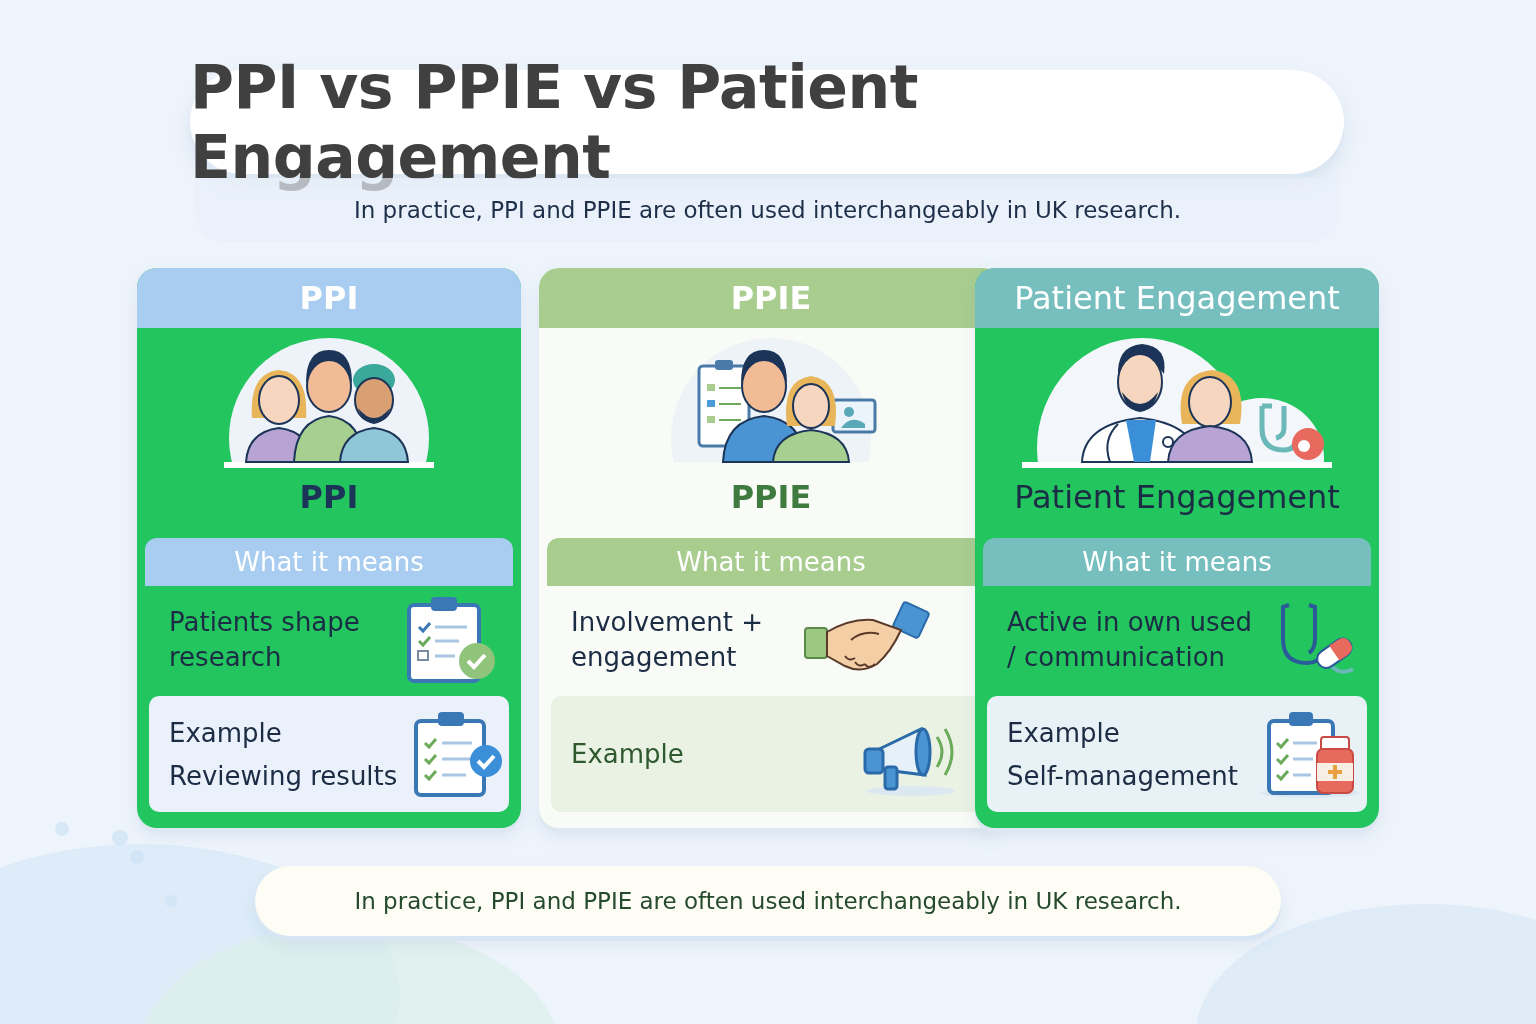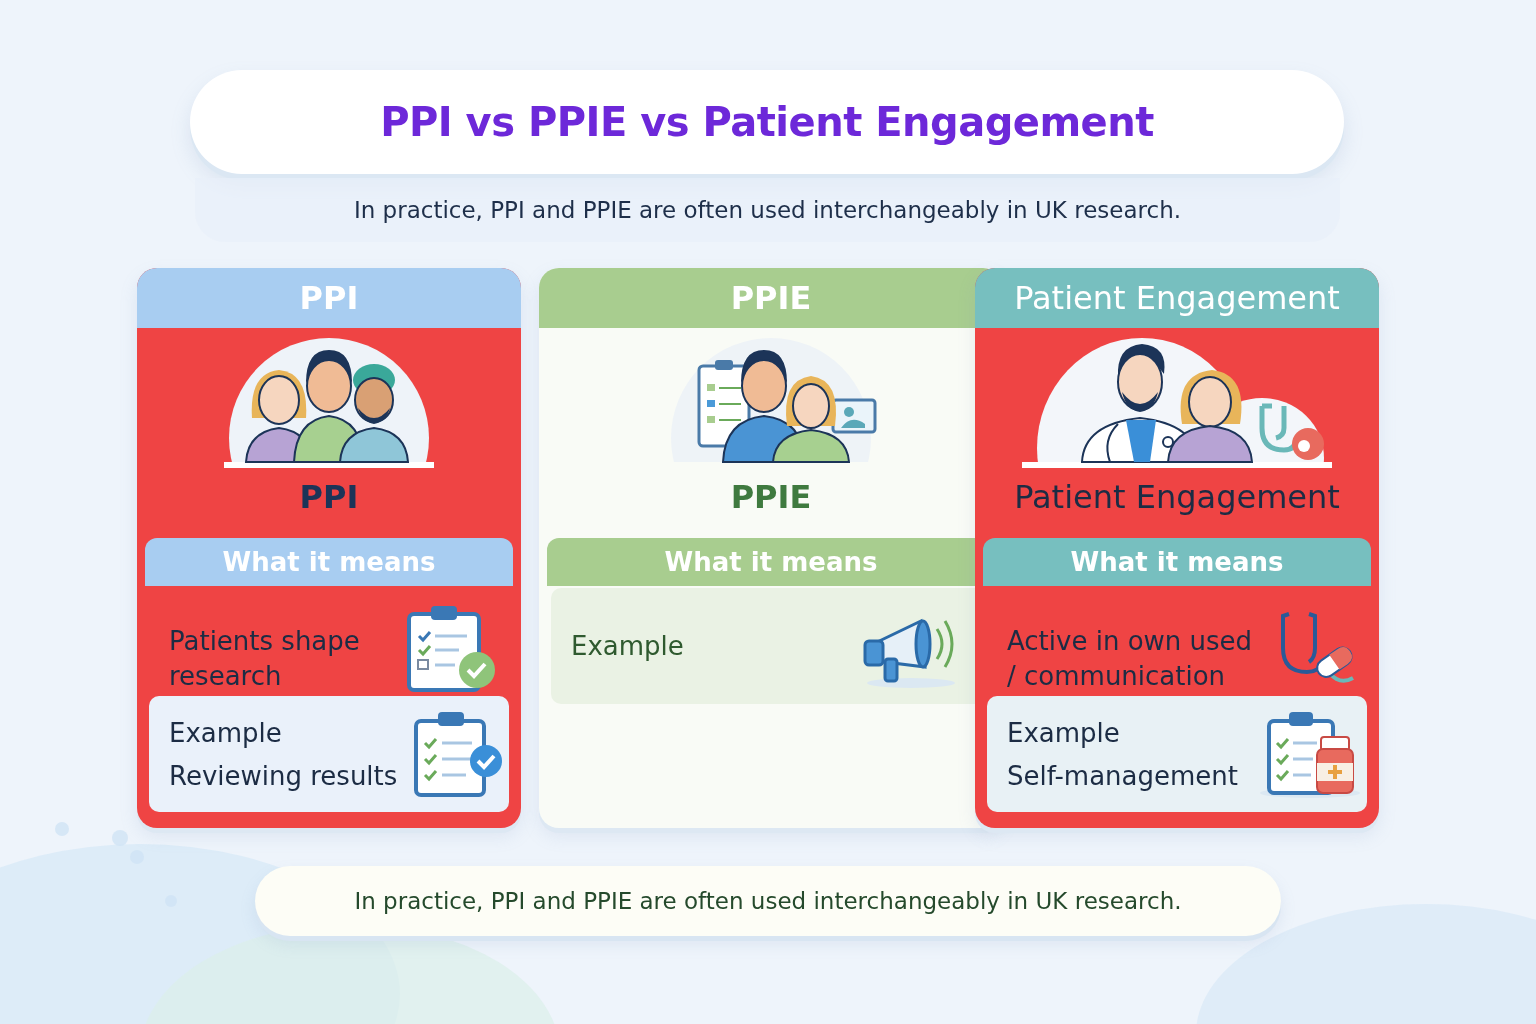--- a/index.html
+++ b/index.html
@@ -14,31 +14,31 @@
   .bg-wave2 { position: absolute; left: 140px; bottom: -160px; width: 420px; height: 260px; border-radius: 50%; background: #dcefe9; opacity: .7; }
   .bg-wave3 { position: absolute; right: -120px; bottom: -140px; width: 460px; height: 260px; border-radius: 50%; background: #dbeaf7; opacity: .8; }
   .bubble { position: absolute; border-radius: 50%; background: #cfe3f5; opacity: .8; }
 
   .title-pill {
     position: absolute; left: 190px; top: 70px; width: 1154px; height: 104px;
     background: #ffffff; border-radius: 52px;
     box-shadow: 0 6px 0 #dbe7f3, 0 10px 20px rgba(120,150,190,.18);
     display: flex; align-items: center; justify-content: center;
   }
-  .title-pill h1 { font-size: 40px; font-weight: bold; color: #6d28d9; letter-spacing: -0.5px; }
+  .title-pill h1 { font-size: 60px; font-weight: bold; color: #404040; letter-spacing: -0.5px; }
   .subtitle-box {
     position: absolute; left: 195px; top: 178px; width: 1145px; height: 64px;
     background: rgba(232,240,250,.7); border-radius: 0 0 30px 30px;
     display: flex; align-items: center; justify-content: center;
   }
   .subtitle-box p { font-size: 23px; color: #1e2f4a; }
 
   .card {
     position: absolute; top: 268px; height: 560px;
-    background: #ef4444; border-radius: 20px;
+    background: #22c55e; border-radius: 20px;
     box-shadow: 0 5px 0 #dde8f3, 0 8px 18px rgba(120,150,190,.15);
     overflow: hidden;
   }
   .card.c1 { left: 137px; width: 384px; }
   .card.c2 { left: 539px; width: 464px; background: #f9fbf6; }
   .card.c3 { left: 975px; width: 404px; }
   .card-head {
     height: 60px; display: flex; align-items: center; justify-content: center;
     color: #ffffff; font-size: 32px; font-weight: bold;
   }
@@ -49,27 +49,27 @@
   .illus { position: relative; height: 140px; margin-top: 0; display: flex; justify-content: center; }
   .illus svg { display: block; }
   .card-name { text-align: center; font-size: 32px; font-weight: bold; margin-top: 10px; height: 50px; }
   .c1 .card-name { color: #1c3458; }
   .c2 .card-name { color: #3f7a3f; }
   .c3 .card-name { color: #1c2c44; font-weight: normal; }
 
   .means-head {
     margin: 10px 8px 0 8px; height: 48px; border-radius: 12px 12px 0 0;
     display: flex; align-items: center; justify-content: center;
-    color: #ffffff; font-size: 26px; font-weight: bold;
+    color: #ffffff; font-size: 26px; font-weight: normal;
   }
   .c1 .means-head { background: #a8cdf1; }
   .c2 .means-head { background: #a8cd8f; }
   .c3 .means-head { background: #77bfbf; }
 
-  .row { position: relative; margin: 0 8px; height: 108px; display: flex; align-items: flex-end; padding-left: 24px; }
+  .row { position: relative; margin: 0 8px; height: 108px; display: flex; align-items: center; padding-left: 24px; }
   .row .txt { font-size: 26px; line-height: 35px; color: #1c2c44; flex: 1; }
   .row .ico { width: 100px; height: 90px; margin-right: 10px; }
   .example { margin: 2px 12px 0 12px; height: 116px; border-radius: 10px; padding-left: 20px; display: flex; align-items: center; }
   .c1 .example { background: #eaf1fa; }
   .c2 .example { background: #eaf2e4; }
   .c3 .example { background: #e8f1f5; }
   .example .ex-wrap { flex: 1; }
   .example .ex-label { font-size: 26px; color: #1c2c44; line-height: 36px; }
   .c2 .example .ex-label { color: #2f5a2f; }
   .example .ex-val { font-size: 26px; color: #1c2c44; line-height: 34px; margin-top: 8px; }
@@ -186,20 +186,32 @@
       <ellipse cx="103" cy="58" rx="22" ry="26" fill="#f0bb95" stroke="#1c3458" stroke-width="2"></ellipse>
       <path d="M62 134 Q64 92 103 88 Q142 92 144 134 Z" fill="#4a94d4" stroke="#1c3458" stroke-width="2"></path>
 
       <path d="M126 98 Q120 52 150 48 Q180 52 174 98 Z" fill="#e8b55a"></path>
       <ellipse cx="150" cy="78" rx="18" ry="22" fill="#f6d6bf" stroke="#1c3458" stroke-width="2"></ellipse>
       <path d="M112 134 Q114 106 150 102 Q186 106 188 134 Z" fill="#a7d090" stroke="#1c3458" stroke-width="2"></path>
     </svg>
   </div>
   <div class="card-name">PPIE</div>
   <div class="means-head">What it means</div>
+  <div class="row">
+    <div class="txt" style="max-width:230px">Involvement + engagement</div>
+    <div class="ico" style="width:130px;height:80px;margin-right:18px">
+      <svg width="130" height="80" viewBox="0 0 130 80">
+        <rect x="4" y="28" width="22" height="30" rx="3" fill="#9cc882" stroke="#5a8a4a" stroke-width="2"></rect>
+        <rect x="96" y="6" width="28" height="28" rx="3" fill="#4a94d4" stroke="#2a6aa8" stroke-width="2" transform="rotate(25 110 20)"></rect>
+        <path d="M26 32 Q50 18 72 20 L100 30 Q90 52 76 64 Q60 74 44 66 L26 56 Z" fill="#f4cfa6" stroke="#5a3a2a" stroke-width="2"></path>
+        <path d="M50 40 Q62 30 78 34" stroke="#5a3a2a" stroke-width="2" fill="none"></path>
+        <path d="M44 56 q4 6 10 2 M54 62 q4 6 10 2 M64 64 q4 6 10 0" stroke="#5a3a2a" stroke-width="2" fill="none"></path>
+      </svg>
+    </div>
+  </div>
   <div class="example">
     <div class="ex-wrap">
       <div class="ex-label">Example</div>
     </div>
     <div class="ico" style="width:100px;height:90px;margin-right:30px">
       <svg width="100" height="90" viewBox="0 0 100 90">
         <ellipse cx="50" cy="82" rx="44" ry="5" fill="#dbe8f2"></ellipse>
         <path d="M10 44 L60 20 L64 66 L16 60 Z" fill="#e6f0f8" stroke="#2a6aa8" stroke-width="3"></path>
         <rect x="4" y="40" width="18" height="24" rx="4" fill="#4a94d4" stroke="#2a6aa8" stroke-width="3"></rect>
         <rect x="24" y="58" width="12" height="22" rx="3" fill="#4a94d4" stroke="#2a6aa8" stroke-width="3"></rect>

